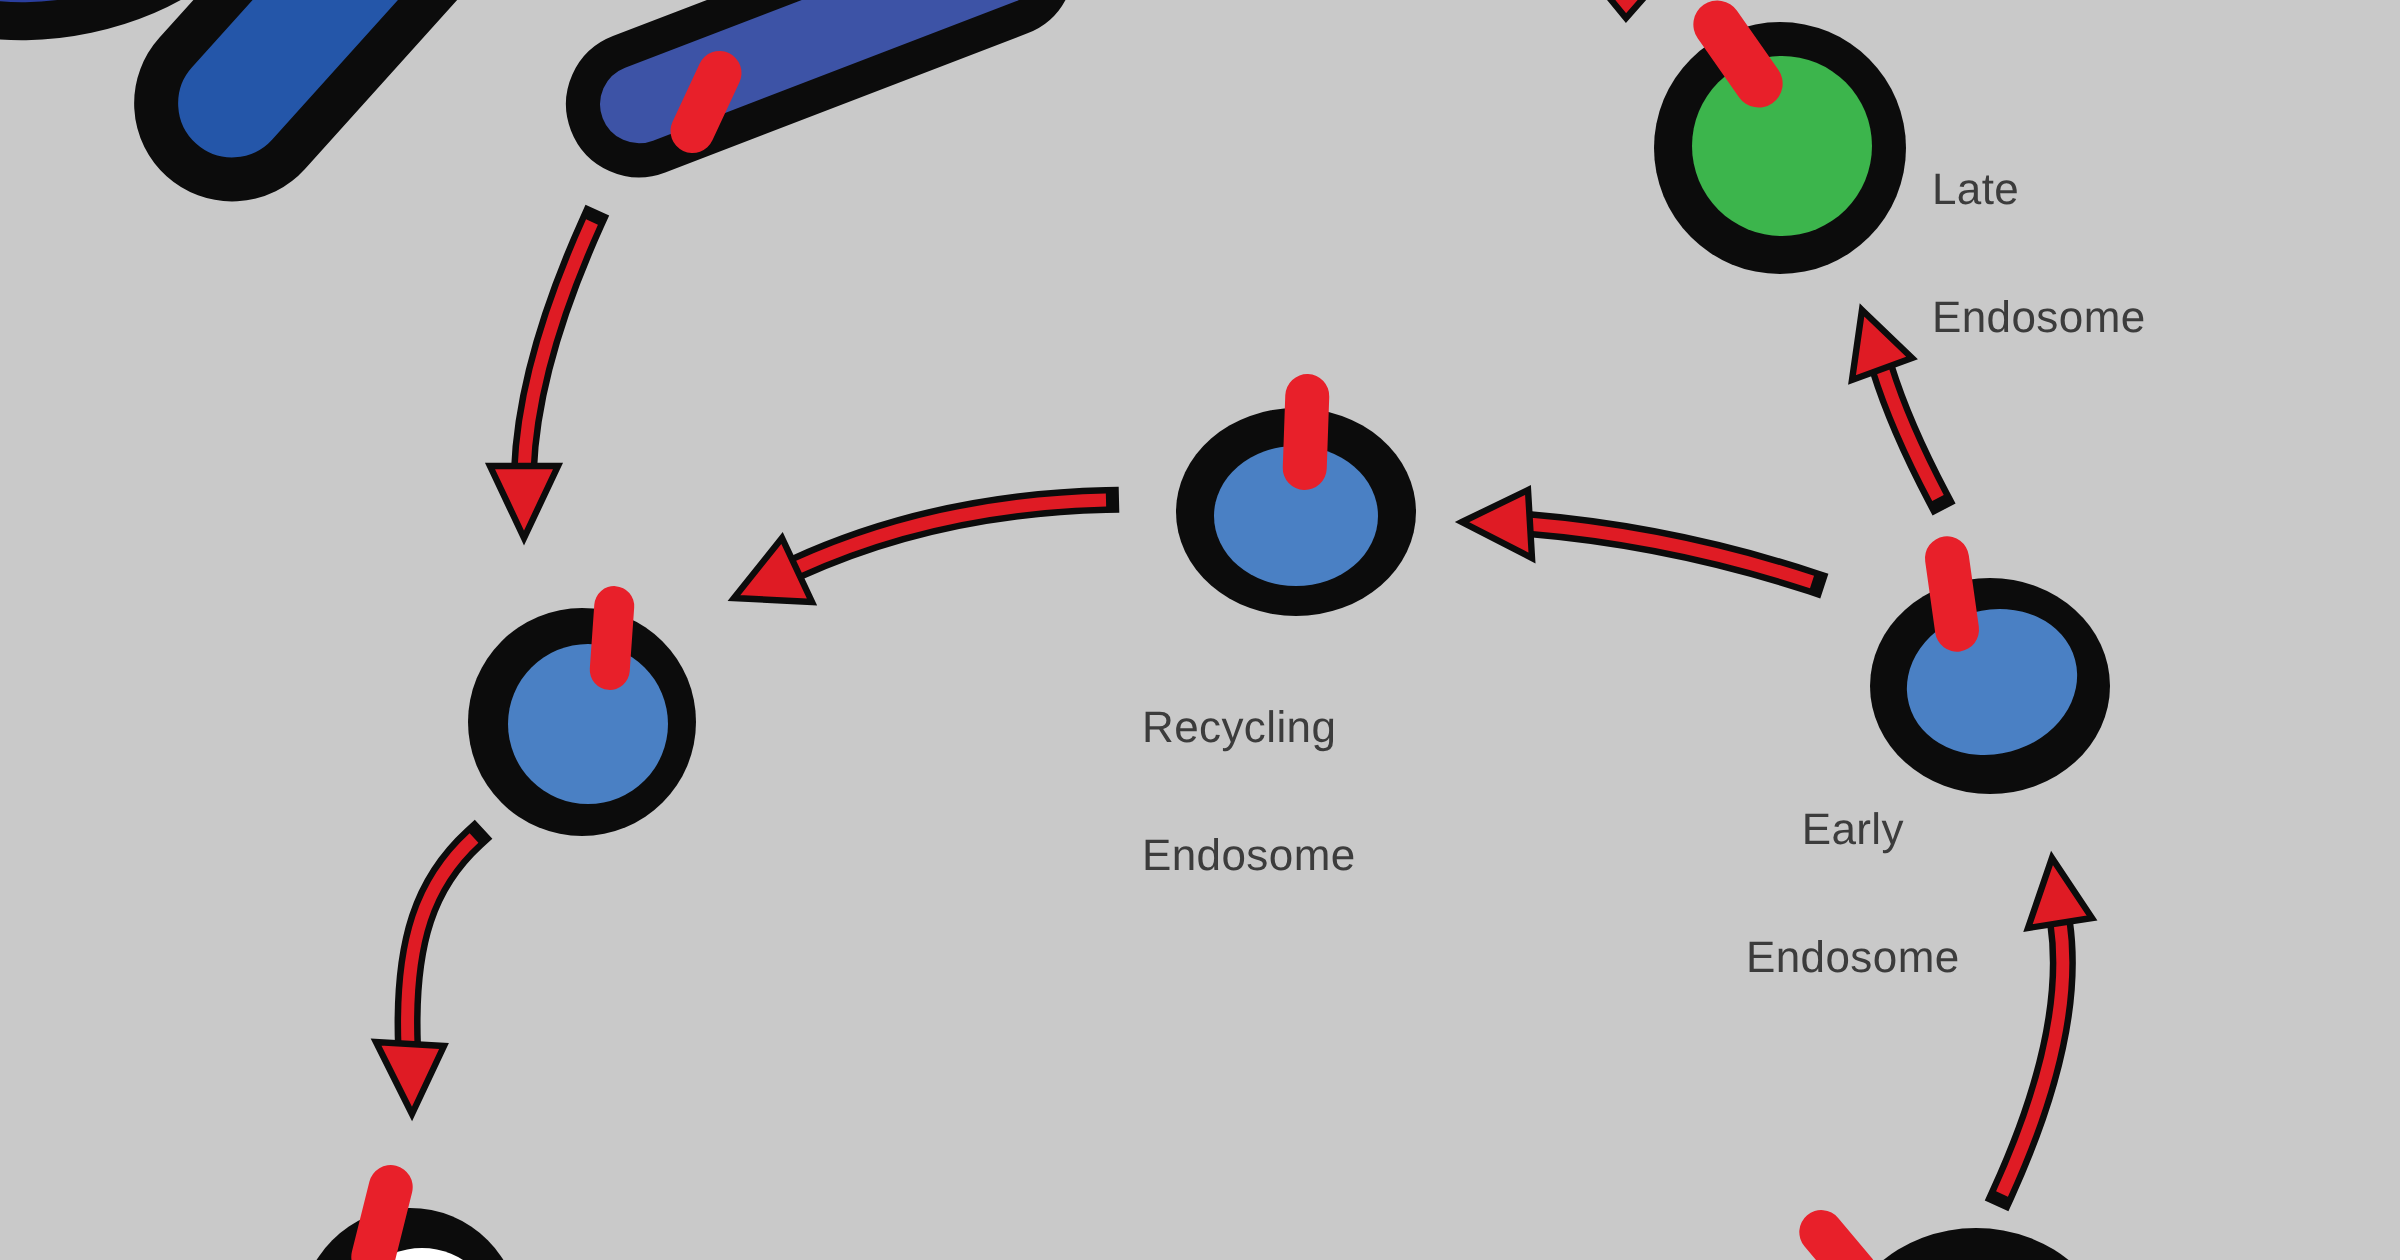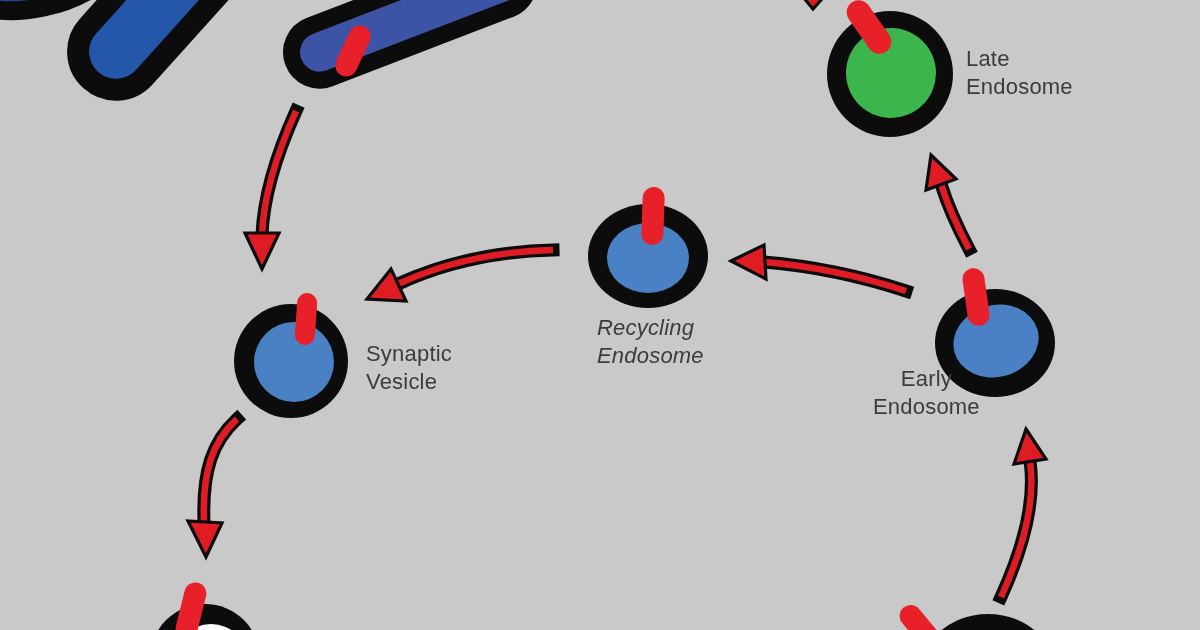--- a/index.html
+++ b/index.html
@@ -18,21 +18,21 @@
   .arw-over{fill:none;stroke-width:6.5;stroke-linecap:butt;}
   .arw-head{stroke:#0c0c0c;stroke-width:3.2;stroke-linejoin:miter;}
   .stub{stroke:none;}
   .label{
     position:absolute;
     font-size:22px;
     line-height:28px;
     color:#3c3c3c;
     letter-spacing:0.2px;
   }
-  .label span{display:block;}
+  .label span{display:block;margin-top:36px;}
 </style>
 </head>
 <body>
 
 <div id="stage">
 
   <svg id="diagram-svg" width="1200" height="630" viewBox="0 0 1200 630">
 
     <rect x="0" y="0" width="1200" height="630" fill="#c9c9c9"></rect>
 
@@ -137,28 +137,24 @@
       </g>
       <ellipse class="ring" cx="988" cy="678" rx="70" ry="64"></ellipse>
     </g>
   </svg>
 
   <div class="label" style="left:966px;top:45px;">
     <span>Late</span>
     <span>Endosome</span>
   </div>
 
-  <div class="label" style="left:597px;top:314px;font-style:italic;">
+  <div class="label" style="left:571px;top:314px;">
     <span>Recycling</span>
     <span>Endosome</span>
   </div>
 
-  <div class="label" style="left:366px;top:340px;">
-    <span>Synaptic</span>
-    <span>Vesicle</span>
-  </div>
 
   <div class="label" style="left:873px;top:365px;text-align:center;">
     <span>Early</span>
     <span>Endosome</span>
   </div>
 
 </div>
 
 </body></html>

